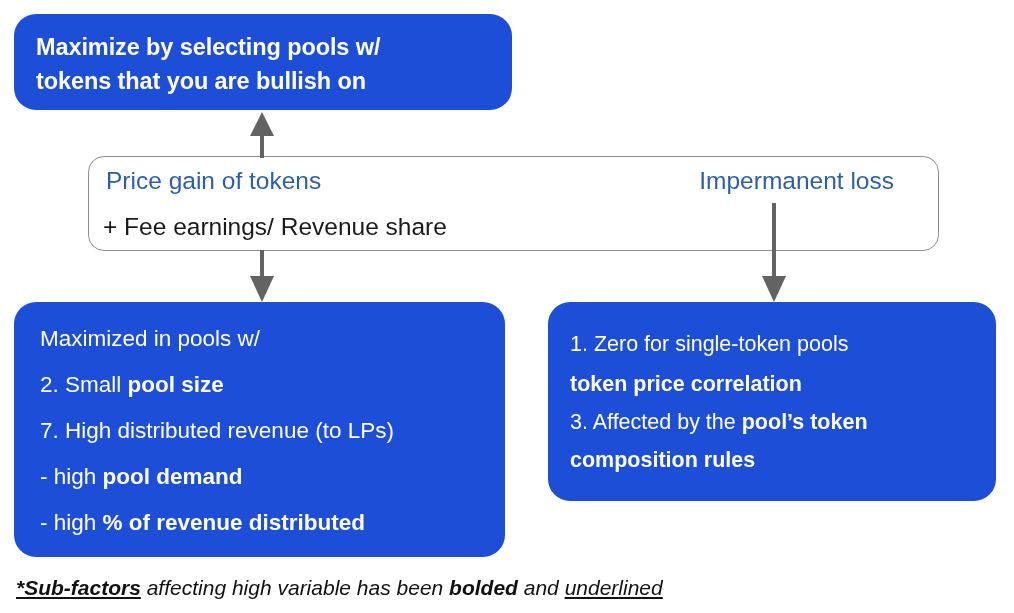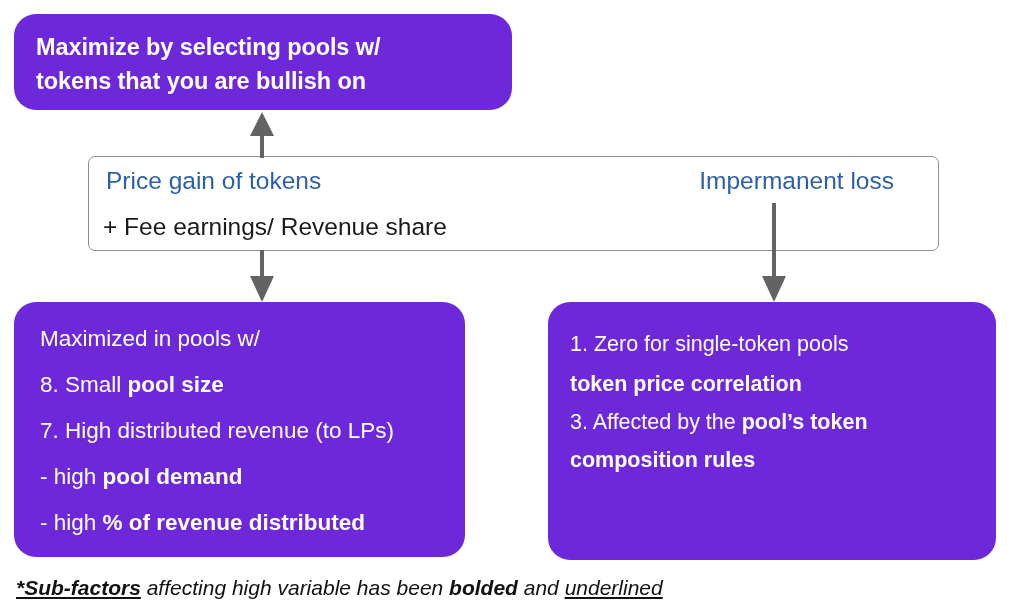--- a/index.html
+++ b/index.html
@@ -17,30 +17,30 @@
   #stage {
     position: absolute;
     left: 0; top: 0;
     width: 1014px;
     height: 613px;
   }
 
   
   .navy-box {
     position: absolute;
-    background: #6d28d9;
+    background: #1d4ed8;
     border-radius: 22px;
     color: #ffffff;
     box-sizing: border-box;
   }
   .outline-box {
     position: absolute;
     background: #ffffff;
     border: 1.4px solid #8d8d8d;
-    border-radius: 7px;
+    border-radius: 16px;
     box-sizing: border-box;
   }
 
   
   #top-box {
     left: 14px;
     top: 14px;
     width: 498px;
     height: 96px;
     padding: 16px 22px 0 22px;
@@ -88,36 +88,36 @@
     top: 56px;
     font-size: 24.5px;
     color: #1a1a1a;
     white-space: nowrap;
   }
 
   
   #bottom-left-box {
     left: 14px;
     top: 302px;
-    width: 451px;
+    width: 491px;
     height: 255px;
     padding: 14px 20px 0 26px;
   }
   #bottom-left-box .line {
     font-size: 22.5px;
     line-height: 46px;
     white-space: nowrap;
   }
 
   
   #bottom-right-box {
     left: 548px;
     top: 302px;
     width: 448px;
-    height: 258px;
+    height: 199px;
     padding: 22px 14px 0 22px;
   }
   #bottom-right-box .line {
     font-size: 21.5px;
     line-height: 41px;
   }
   #bottom-right-box .line.tight {
     line-height: 38px;
   }
 
@@ -174,21 +174,21 @@
     <div class="row-top">
       <div id="mid-left-label">Price gain of tokens</div>
       <div id="mid-right-label">Impermanent loss</div>
     </div>
     <div id="mid-sub-label">+ Fee earnings/ Revenue share</div>
   </div>
 
   <div class="navy-box" id="bottom-left-box">
     <div class="line">Maximized in pools w/</div>
     <div class="line">
-      <span>8. Small </span><span class="em">pool size</span>
+      <span>2. Small </span><span class="em">pool size</span>
     </div>
     <div class="line">
       <span>7. High distributed revenue (to LPs)</span>
     </div>
     <div class="line">
       <span>- high </span><span class="em">pool demand</span>
     </div>
     <div class="line">
       <span>- high </span><span class="em">% of revenue distributed</span>
     </div>

